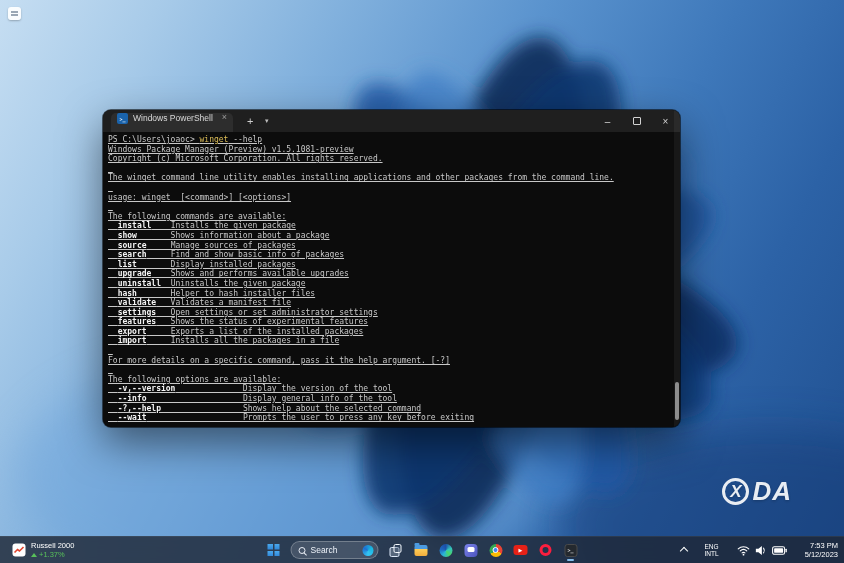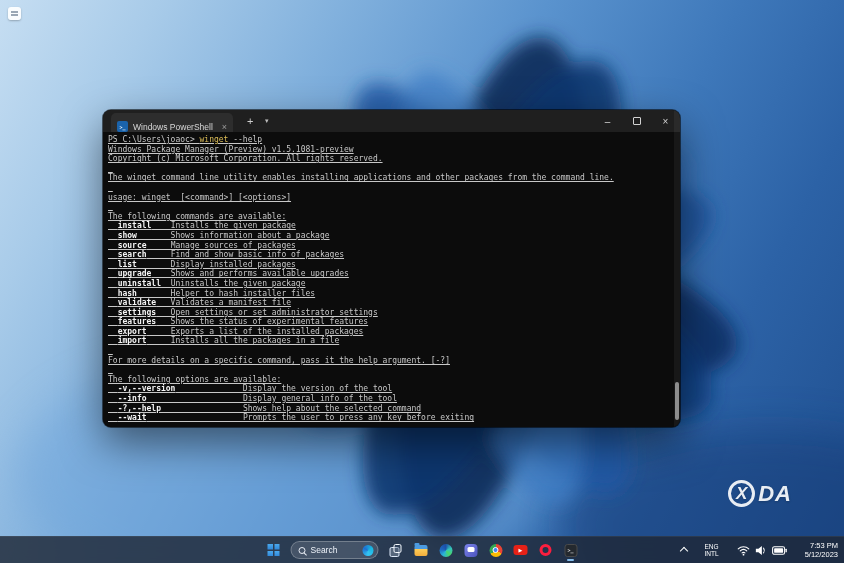--- a/index.html
+++ b/index.html
@@ -22,33 +22,33 @@
   
   .watermark{
     position:absolute;right:52px;bottom:56px;display:flex;align-items:center;
     color:#ffffff;opacity:.9;font-weight:bold;font-style:italic;
     text-shadow:0 1px 3px rgba(0,0,0,.25);
   }
   .watermark .xcircle{
     width:27px;height:27px;border:3px solid #fff;border-radius:50%;
     display:flex;align-items:center;justify-content:center;font-size:17px;margin-right:3px;box-sizing:border-box;
   }
-  .watermark .da{font-size:22px;letter-spacing:1px;}
+  .watermark .da{font-size:26px;letter-spacing:1px;}
   
   .window{
     position:absolute;left:103px;top:110px;width:577px;height:317px;
     background:#0c0c0c;border-radius:8px;overflow:hidden;
     box-shadow:0 16px 42px rgba(0,0,0,.5), 0 0 0 1px rgba(0,0,0,.55);
     display:flex;flex-direction:column;
   }
   .titlebar{height:22px;background:#1f1f1f;position:relative;flex:0 0 auto;}
   .tab{
     position:absolute;left:8px;bottom:0;height:19px;width:122px;
     background:#2d2d2d;border-radius:5px 5px 0 0;
-    display:flex;align-items:flex-end;gap:5px;padding:0 6px;box-sizing:border-box;
+    display:flex;align-items:flex-start;gap:5px;padding:0 6px;box-sizing:border-box;
   }
   .tab-ic{
     width:11px;height:11px;border-radius:2px;background:#1a63ab;color:#fff;
     font-family:"DejaVu Sans Mono", monospace;font-size:5px;font-weight:bold;
     display:flex;align-items:center;justify-content:center;flex:0 0 auto;
   }
   .tab-title{font-size:8.5px;color:#d8d8d8;white-space:nowrap;overflow:hidden;flex:1;}
   .tab-close{color:#9d9d9d;font-size:9px;line-height:9px;flex:0 0 auto;}
   .newtab{position:absolute;left:140px;top:0;height:22px;display:flex;align-items:center;color:#cfcfcf;font-size:11px;padding:0 4px;}
   .tabdrop{position:absolute;left:158px;top:0;height:22px;display:flex;align-items:center;color:#bdbdbd;font-size:7px;padding:0 4px;}
@@ -192,20 +192,33 @@
   </div>
 
   <div class="terminal"><div class="tline"><span class="seg-d">PS C:\Users\joaoc&gt; </span><span class="seg-y">winget</span><span class="seg-d"> --help</span></div><div class="tline"><span class="seg-d">Windows Package Manager (Preview) v1.5.1081-preview</span></div><div class="tline"><span class="seg-d">Copyright (c) Microsoft Corporation. All rights reserved.</span></div><div class="tline"> </div><div class="tline"><span class="seg-d">The winget command line utility enables installing applications and other packages from the command line.</span></div><div class="tline"> </div><div class="tline"><span class="seg-d">usage: winget  [&lt;command&gt;] [&lt;options&gt;]</span></div><div class="tline"> </div><div class="tline"><span class="seg-d">The following commands are available:</span></div><div class="tline"><span class="seg-d">  </span><span class="seg-b">install</span><span class="seg-d">    Installs the given package</span></div><div class="tline"><span class="seg-d">  </span><span class="seg-b">show</span><span class="seg-d">       Shows information about a package</span></div><div class="tline"><span class="seg-d">  </span><span class="seg-b">source</span><span class="seg-d">     Manage sources of packages</span></div><div class="tline"><span class="seg-d">  </span><span class="seg-b">search</span><span class="seg-d">     Find and show basic info of packages</span></div><div class="tline"><span class="seg-d">  </span><span class="seg-b">list</span><span class="seg-d">       Display installed packages</span></div><div class="tline"><span class="seg-d">  </span><span class="seg-b">upgrade</span><span class="seg-d">    Shows and performs available upgrades</span></div><div class="tline"><span class="seg-d">  </span><span class="seg-b">uninstall</span><span class="seg-d">  Uninstalls the given package</span></div><div class="tline"><span class="seg-d">  </span><span class="seg-b">hash</span><span class="seg-d">       Helper to hash installer files</span></div><div class="tline"><span class="seg-d">  </span><span class="seg-b">validate</span><span class="seg-d">   Validates a manifest file</span></div><div class="tline"><span class="seg-d">  </span><span class="seg-b">settings</span><span class="seg-d">   Open settings or set administrator settings</span></div><div class="tline"><span class="seg-d">  </span><span class="seg-b">features</span><span class="seg-d">   Shows the status of experimental features</span></div><div class="tline"><span class="seg-d">  </span><span class="seg-b">export</span><span class="seg-d">     Exports a list of the installed packages</span></div><div class="tline"><span class="seg-d">  </span><span class="seg-b">import</span><span class="seg-d">     Installs all the packages in a file</span></div><div class="tline"> </div><div class="tline"><span class="seg-d">For more details on a specific command, pass it the help argument. [-?]</span></div><div class="tline"> </div><div class="tline"><span class="seg-d">The following options are available:</span></div><div class="tline"><span class="seg-d">  </span><span class="seg-b">-v,--version</span><span class="seg-d">              Display the version of the tool</span></div><div class="tline"><span class="seg-d">  </span><span class="seg-b">--info</span><span class="seg-d">                    Display general info of the tool</span></div><div class="tline"><span class="seg-d">  </span><span class="seg-b">-?,--help</span><span class="seg-d">                 Shows help about the selected command</span></div><div class="tline"><span class="seg-d">  </span><span class="seg-b">--wait</span><span class="seg-d">                    Prompts the user to press any key before exiting</span></div></div>
   <div class="term-scroll">
     <div class="term-thumb"></div>
   </div>
 </div>
 
 <div class="taskbar">
 
+  <div class="widget-btn">
+    <svg width="14" height="14" viewBox="0 0 14 14">
+      <rect x="0.5" y="0.5" width="13" height="13" rx="3" fill="#ffffff"></rect>
+      <path d="M2.5 9.5 L5.5 6.5 L7.5 8 L11.5 4" stroke="#e0452f" stroke-width="1.6" fill="none"></path>
+    </svg>
+    <div class="stock-text">
+      <span class="stock-name">Russell 2000</span>
+      <span class="stock-change-row">
+        <span class="up-arrow"></span>
+        <span class="stock-change">+1.37%</span>
+      </span>
+    </div>
+  </div>
 
   <div class="tb-center">
     <div class="tb-btn">
       <span class="icon-start"></span>
     </div>
     <div class="tb-search">
       <span class="search-glyph"></span>
       <span class="search-label">Search</span>
       <span class="bing-dot"></span>
     </div>

